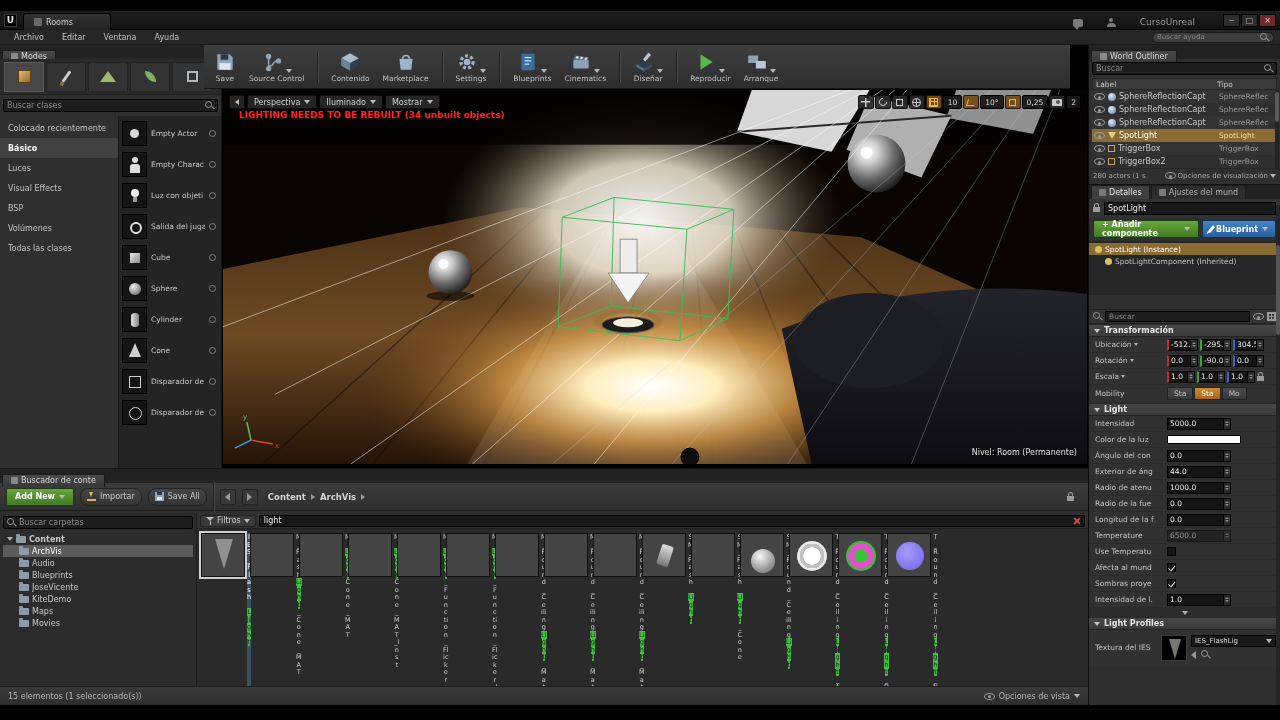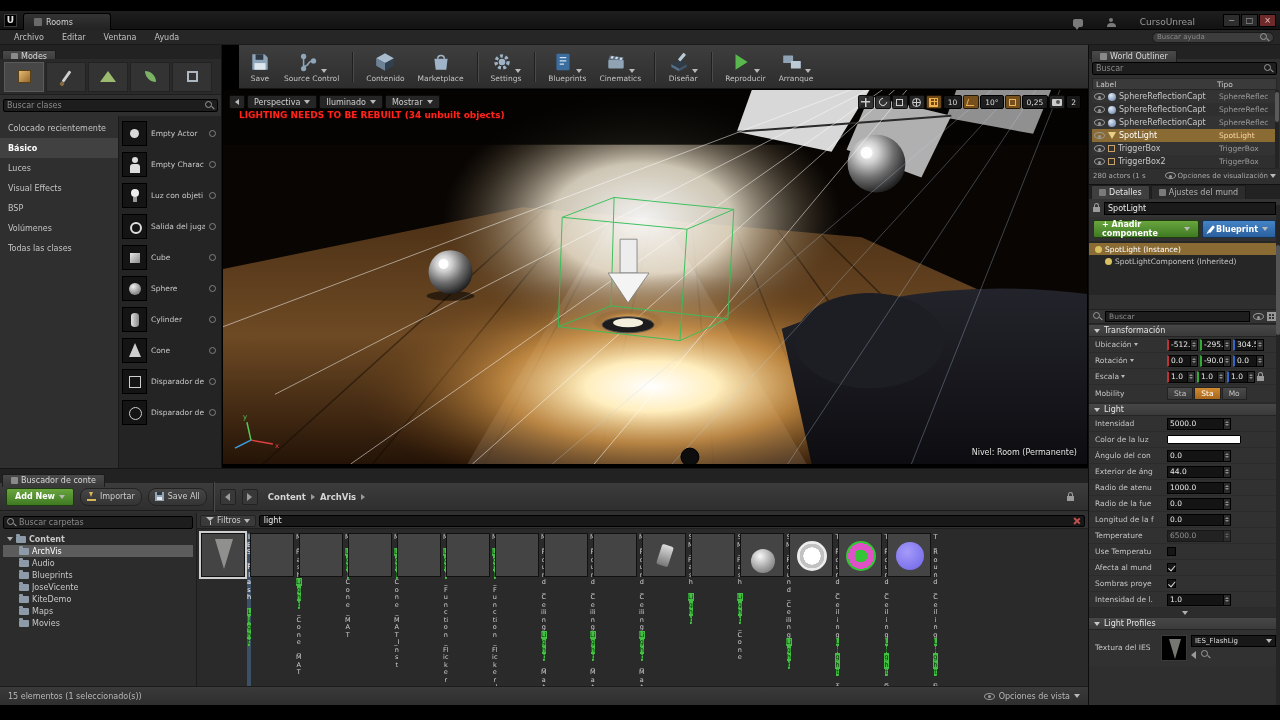--- a/index.html
+++ b/index.html
@@ -79,21 +79,21 @@
 .s-light-icon::after{content:"";position:absolute;left:10px;top:13px;width:4px;height:5px;background:#999}
 .s-player-start-icon::after{content:"";position:absolute;left:7px;top:7px;width:8px;height:8px;border:2px solid #ddd;border-radius:50%}
 .s-cube-icon::after{content:"";position:absolute;left:7px;top:7px;width:10px;height:10px;background:linear-gradient(135deg,#e8e8e8,#8a8a8a)}
 .s-sphere-icon::after{content:"";position:absolute;left:6px;top:6px;width:12px;height:12px;border-radius:50%;background:radial-gradient(circle at 35% 30%,#f0f0f0,#777 80%)}
 .s-cylinder-icon::after{content:"";position:absolute;left:8px;top:5px;width:8px;height:14px;border-radius:4px/3px;background:linear-gradient(90deg,#e0e0e0,#888)}
 .s-cone-icon::after{content:"";position:absolute;left:6px;top:4px;border-left:6px solid transparent;border-right:6px solid transparent;border-bottom:14px solid #cfcfcf}
 .s-trigger-box-icon::after{content:"";position:absolute;left:6px;top:6px;width:10px;height:10px;border:1.5px solid #cfcfcf}
 .s-trigger-sphere-icon::after{content:"";position:absolute;left:6px;top:6px;width:11px;height:11px;border:1.5px solid #cfcfcf;border-radius:50%}
 
 
-.main-toolbar{position:absolute;left:239px;top:45px;width:866px;height:44px;background:linear-gradient(#3e3e3e,#2d2d2d);border-bottom:1px solid #151515;display:flex;align-items:center;padding:0 10px;gap:13px}
+.main-toolbar{position:absolute;left:204px;top:45px;width:866px;height:44px;background:linear-gradient(#3e3e3e,#2d2d2d);border-bottom:1px solid #151515;display:flex;align-items:center;padding:0 10px;gap:13px}
 .tbtn{display:flex;flex-direction:column;align-items:center;gap:1px}
 .tb-top{display:flex;align-items:flex-end;gap:2px;height:22px}
 .tb-ico{width:22px;height:22px;display:inline-block}
 .tb-ico svg{width:100%;height:100%;display:block}
 .tb-lab{font-size:7.5px;color:#c2c2c2;white-space:nowrap}
 .tb-sep{width:1px;height:30px;background:#1f1f1f;box-shadow:1px 0 0 #4a4a4a;flex:none}
 
 
 .viewport{position:absolute;left:222px;top:89px;width:866px;height:376px;background:#000;border:1px solid #000;overflow:hidden}
 .scene{position:absolute;inset:0;width:100%;height:100%;display:block}
@@ -214,21 +214,21 @@
 .pencil{width:2.5px;height:8px;background:#fff;transform:rotate(40deg);border-radius:1px;position:relative;flex:none}
 .pencil::after{content:"";position:absolute;bottom:-3px;left:0;border-left:1.25px solid transparent;border-right:1.25px solid transparent;border-top:3px solid #fff}
 .dcomps{background:#262626;padding:2px 0 8px;flex:none;min-height:54px}
 .comp{height:12px;display:flex;align-items:center;gap:3px;padding-left:6px;font-size:7.5px;color:#c4c4c4}
 .comp.sel{background:#8a6b34;color:#fff}
 .comp:nth-child(2){padding-left:16px}
 .comp-ico{width:7px;height:7px;border-radius:50%;background:#d8c060;flex:none}
 .dsearch{height:15px;display:flex;align-items:center;gap:3px;padding:0 4px;background:#333;border-top:1px solid #222;border-bottom:1px solid #222;flex:none;margin-top:14px}
 .dsearch input{flex:1;background:#1d1d1d;border:1px solid #000;height:11px;font-size:7.5px;color:#ccc;padding:0 3px;outline:none;min-width:0}
 .grid9{width:9px;height:9px;background-image:repeating-linear-gradient(0deg,#9a9a9a 0 1px,transparent 1px 3px),repeating-linear-gradient(90deg,#9a9a9a 0 1px,transparent 1px 3px);border:1px solid #9a9a9a;flex:none}
-.sect{height:13px;background:linear-gradient(#474747,#3a3a3a);border-top:1px solid #2a2a2a;border-bottom:1px solid #242424;display:flex;align-items:center;gap:4px;padding-left:5px;font-size:8px;font-weight:normal;color:#e4e4e4;flex:none}
+.sect{height:13px;background:linear-gradient(#474747,#3a3a3a);border-top:1px solid #2a2a2a;border-bottom:1px solid #242424;display:flex;align-items:center;gap:4px;padding-left:5px;font-size:8px;font-weight:bold;color:#e4e4e4;flex:none}
 .sec-caret{width:0;height:0;border-left:3.5px solid transparent;border-right:3.5px solid transparent;border-top:4.5px solid #c8c8c8;flex:none}
 .drow{display:flex;align-items:center;height:16px;padding-left:6px;background:#313131;border-bottom:1px solid #2b2b2b;flex:none;gap:10px}
 .dlabel{width:62px;font-size:7.5px;color:#c4c4c4;overflow:hidden;white-space:nowrap;flex:none;display:flex;align-items:center;gap:2px}
 .vecs{display:flex;gap:2px;align-items:center;flex:1;padding-right:16px;min-width:0}
 .numbox{height:12px;background:#141414;border:1px solid #000;display:flex;align-items:center;min-width:0}
 .vecs .numbox{flex:1}
 .ax-x{border-left:2px solid #b33}
 .ax-y{border-left:2px solid #3a3}
 .ax-z{border-left:2px solid #36c}
 .numbox .val{flex:1;font-size:7.5px;color:#e8e8e8;padding:0 2px;overflow:hidden;white-space:nowrap}

